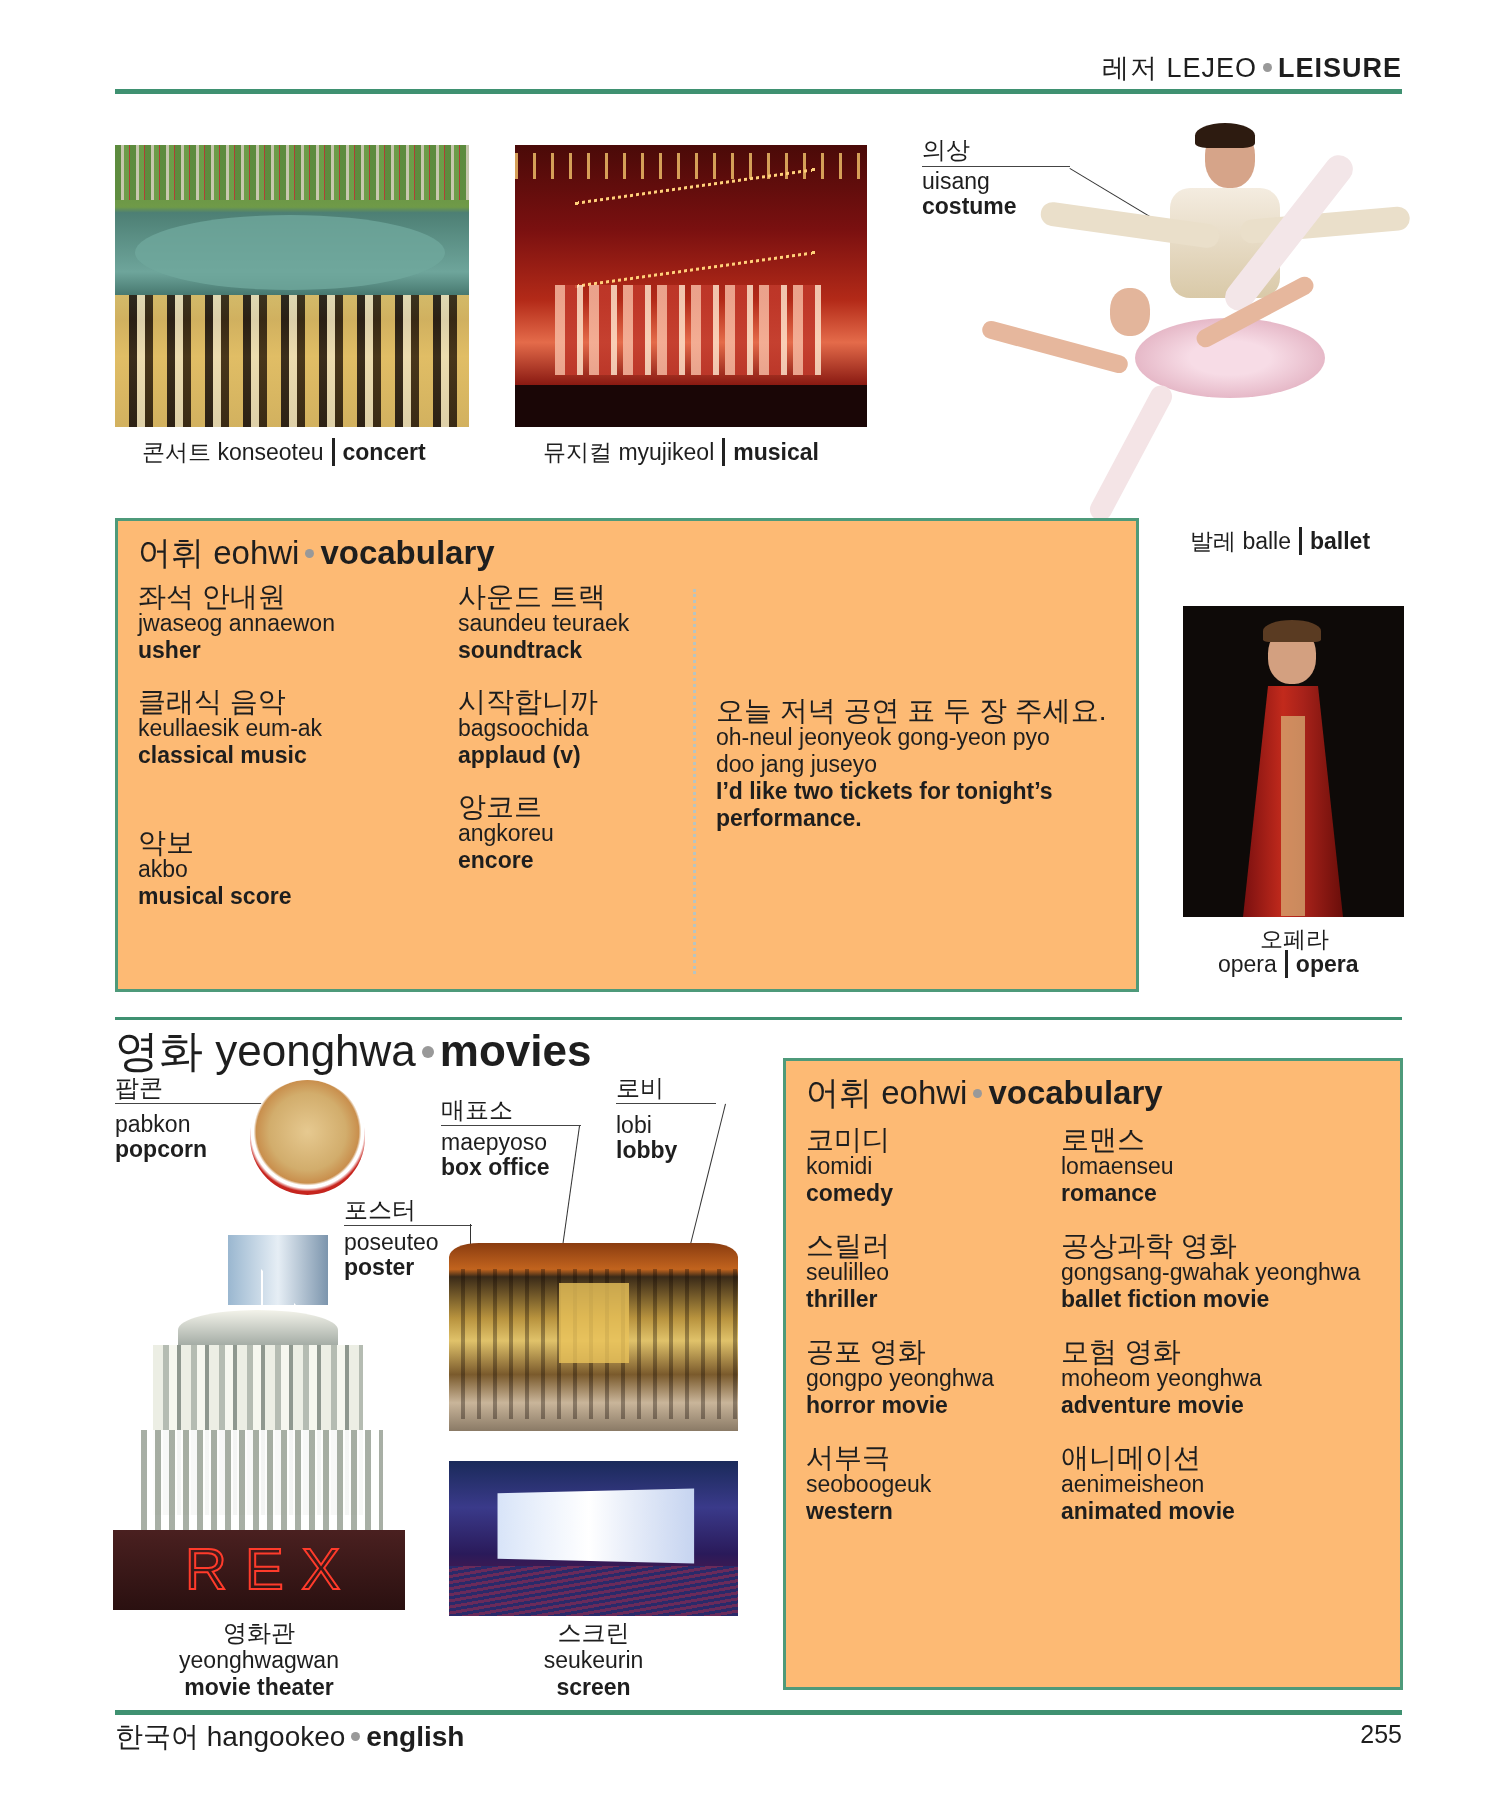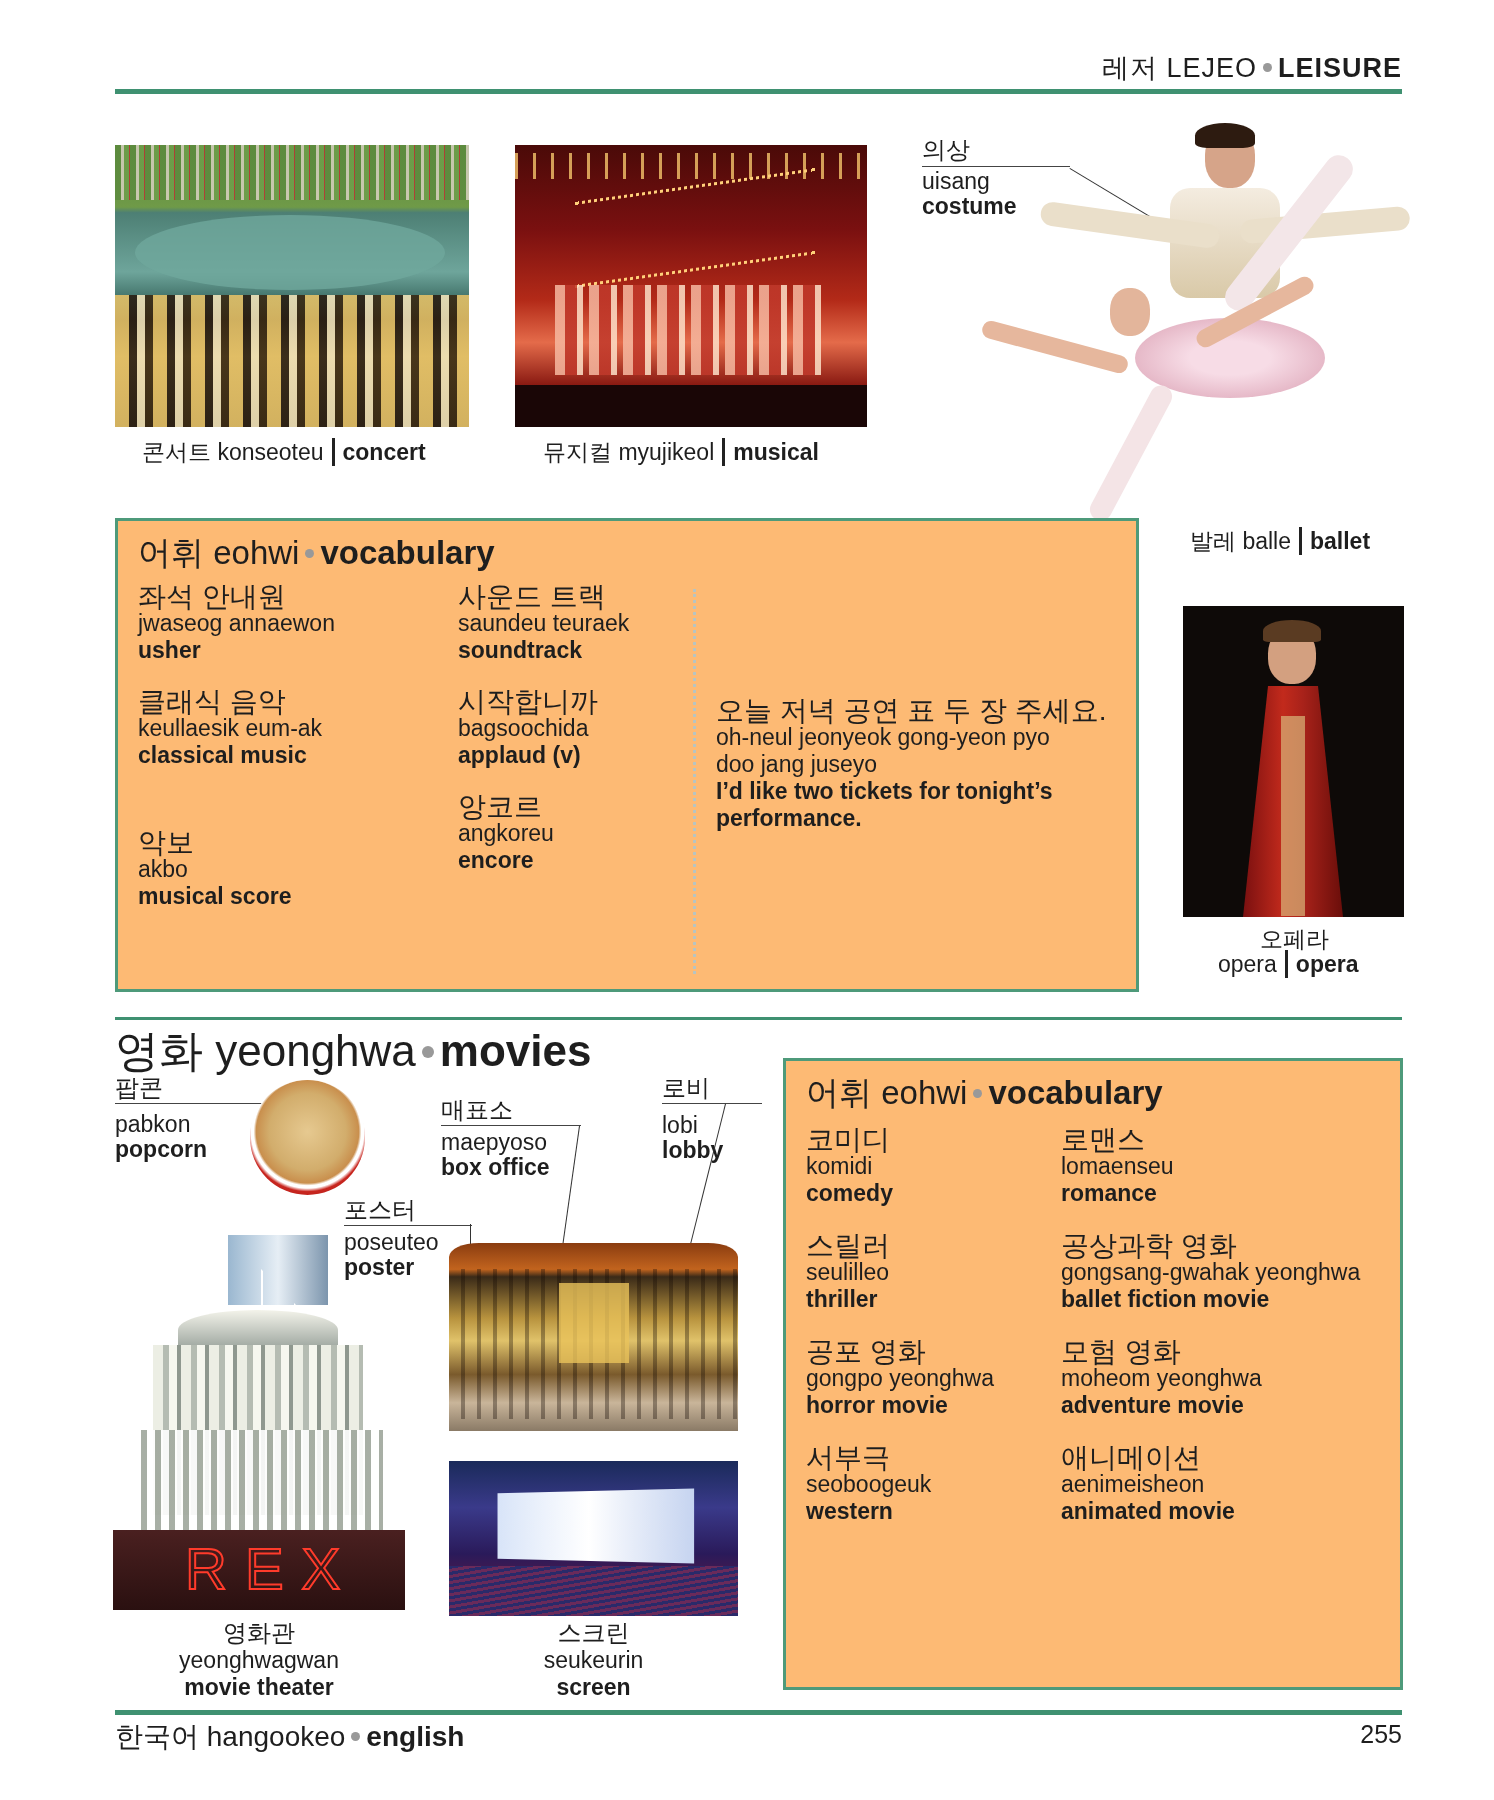--- a/index.html
+++ b/index.html
@@ -158,21 +158,21 @@
 </div>
 <div class="photo" style="left:250px;top:1080px;width:115px;height:115px;border-radius:50%;background:radial-gradient(circle at 50% 45%,#e6c990 0,#d2ad6c 45%,#c98f4d 60%,#fff 63%,#fff 66%,#c8261f 70%,#9c1410 100%);"></div>
 
 <div class="lbl" style="left:441px;top:1097px;">
   <div class="ko">매표소</div>
   <div style="border-top:1px solid #444;width:140px;margin-top:3px;padding-top:4px;">maepyoso</div>
   <div class="en">box office</div>
 </div>
 <div class="leader" style="left:580px;top:1126px;width:222px;transform:rotate(98deg);"></div>
 
-<div class="lbl" style="left:662px;top:1075px;">
+<div class="lbl" style="left:616px;top:1075px;">
   <div class="ko">로비</div>
   <div style="border-top:1px solid #444;width:100px;margin-top:3px;padding-top:9px;">lobi</div>
   <div class="en">lobby</div>
 </div>
 <div class="leader" style="left:726px;top:1104px;width:235px;transform:rotate(104deg);"></div>
 
 <div class="lbl" style="left:344px;top:1197px;">
   <div class="ko">포스터</div>
   <div style="border-top:1px solid #444;width:128px;margin-top:3px;padding-top:4px;">poseuteo</div>
   <div class="en">poster</div>

